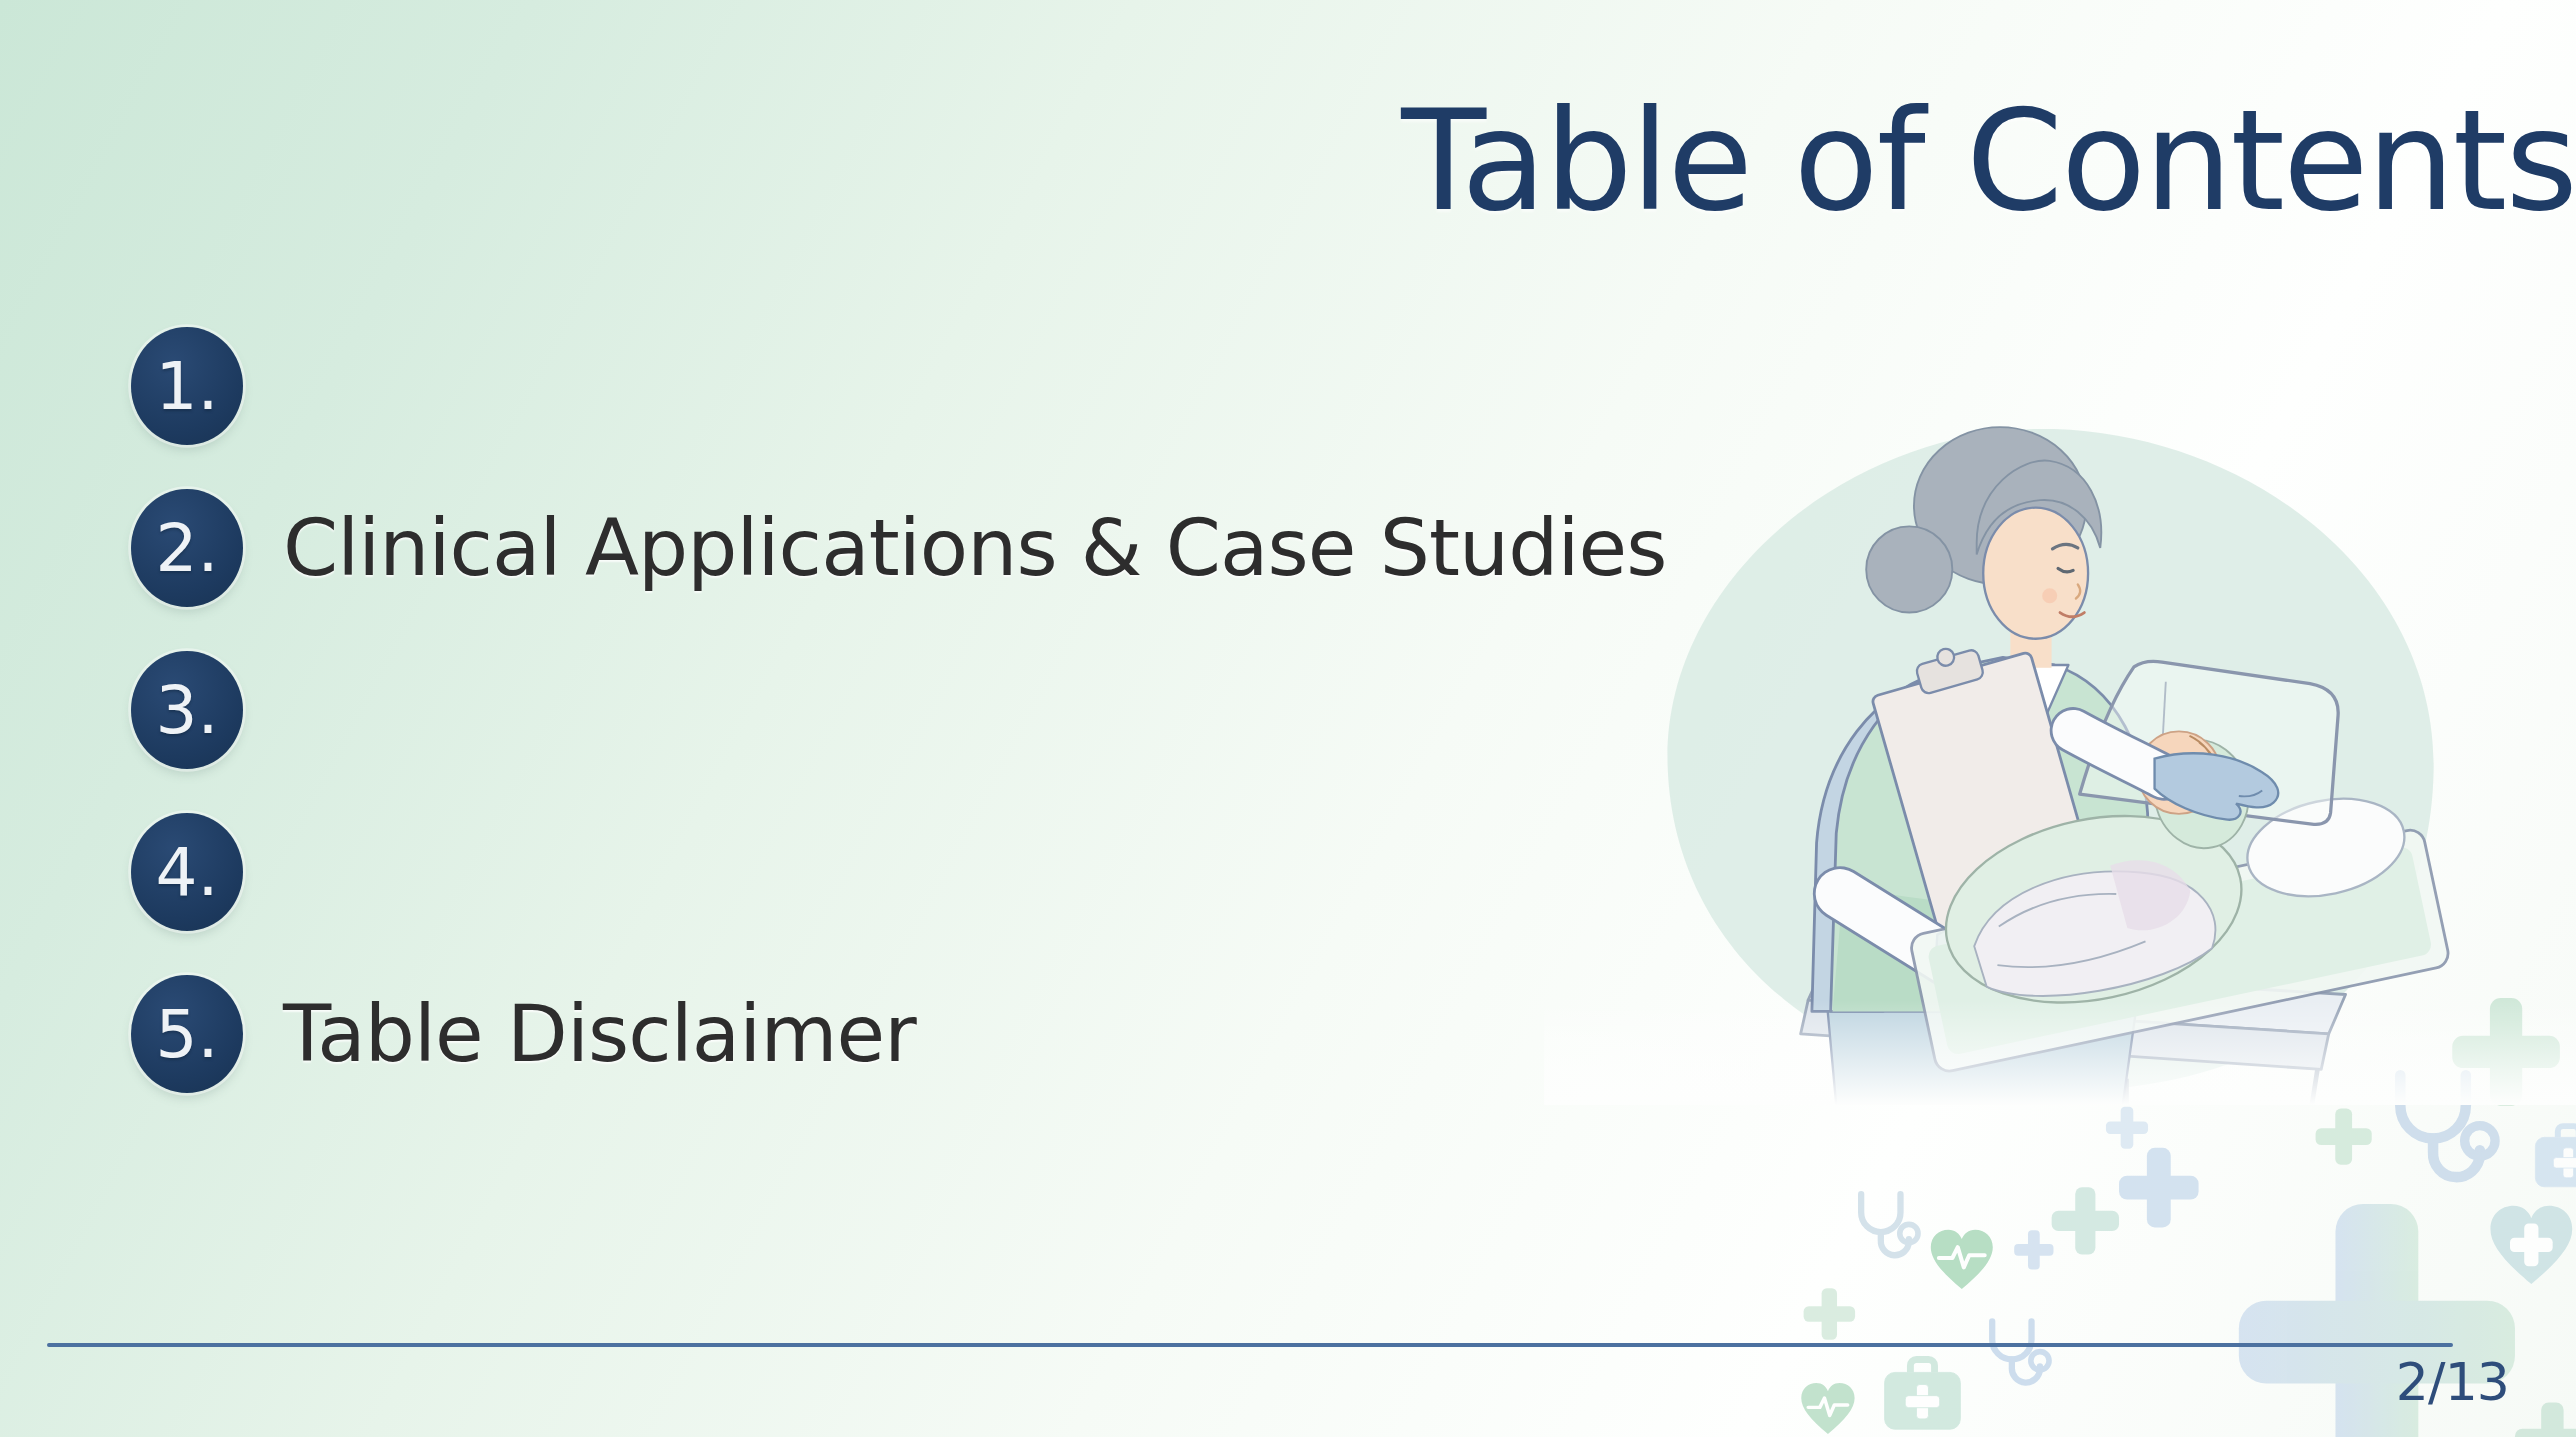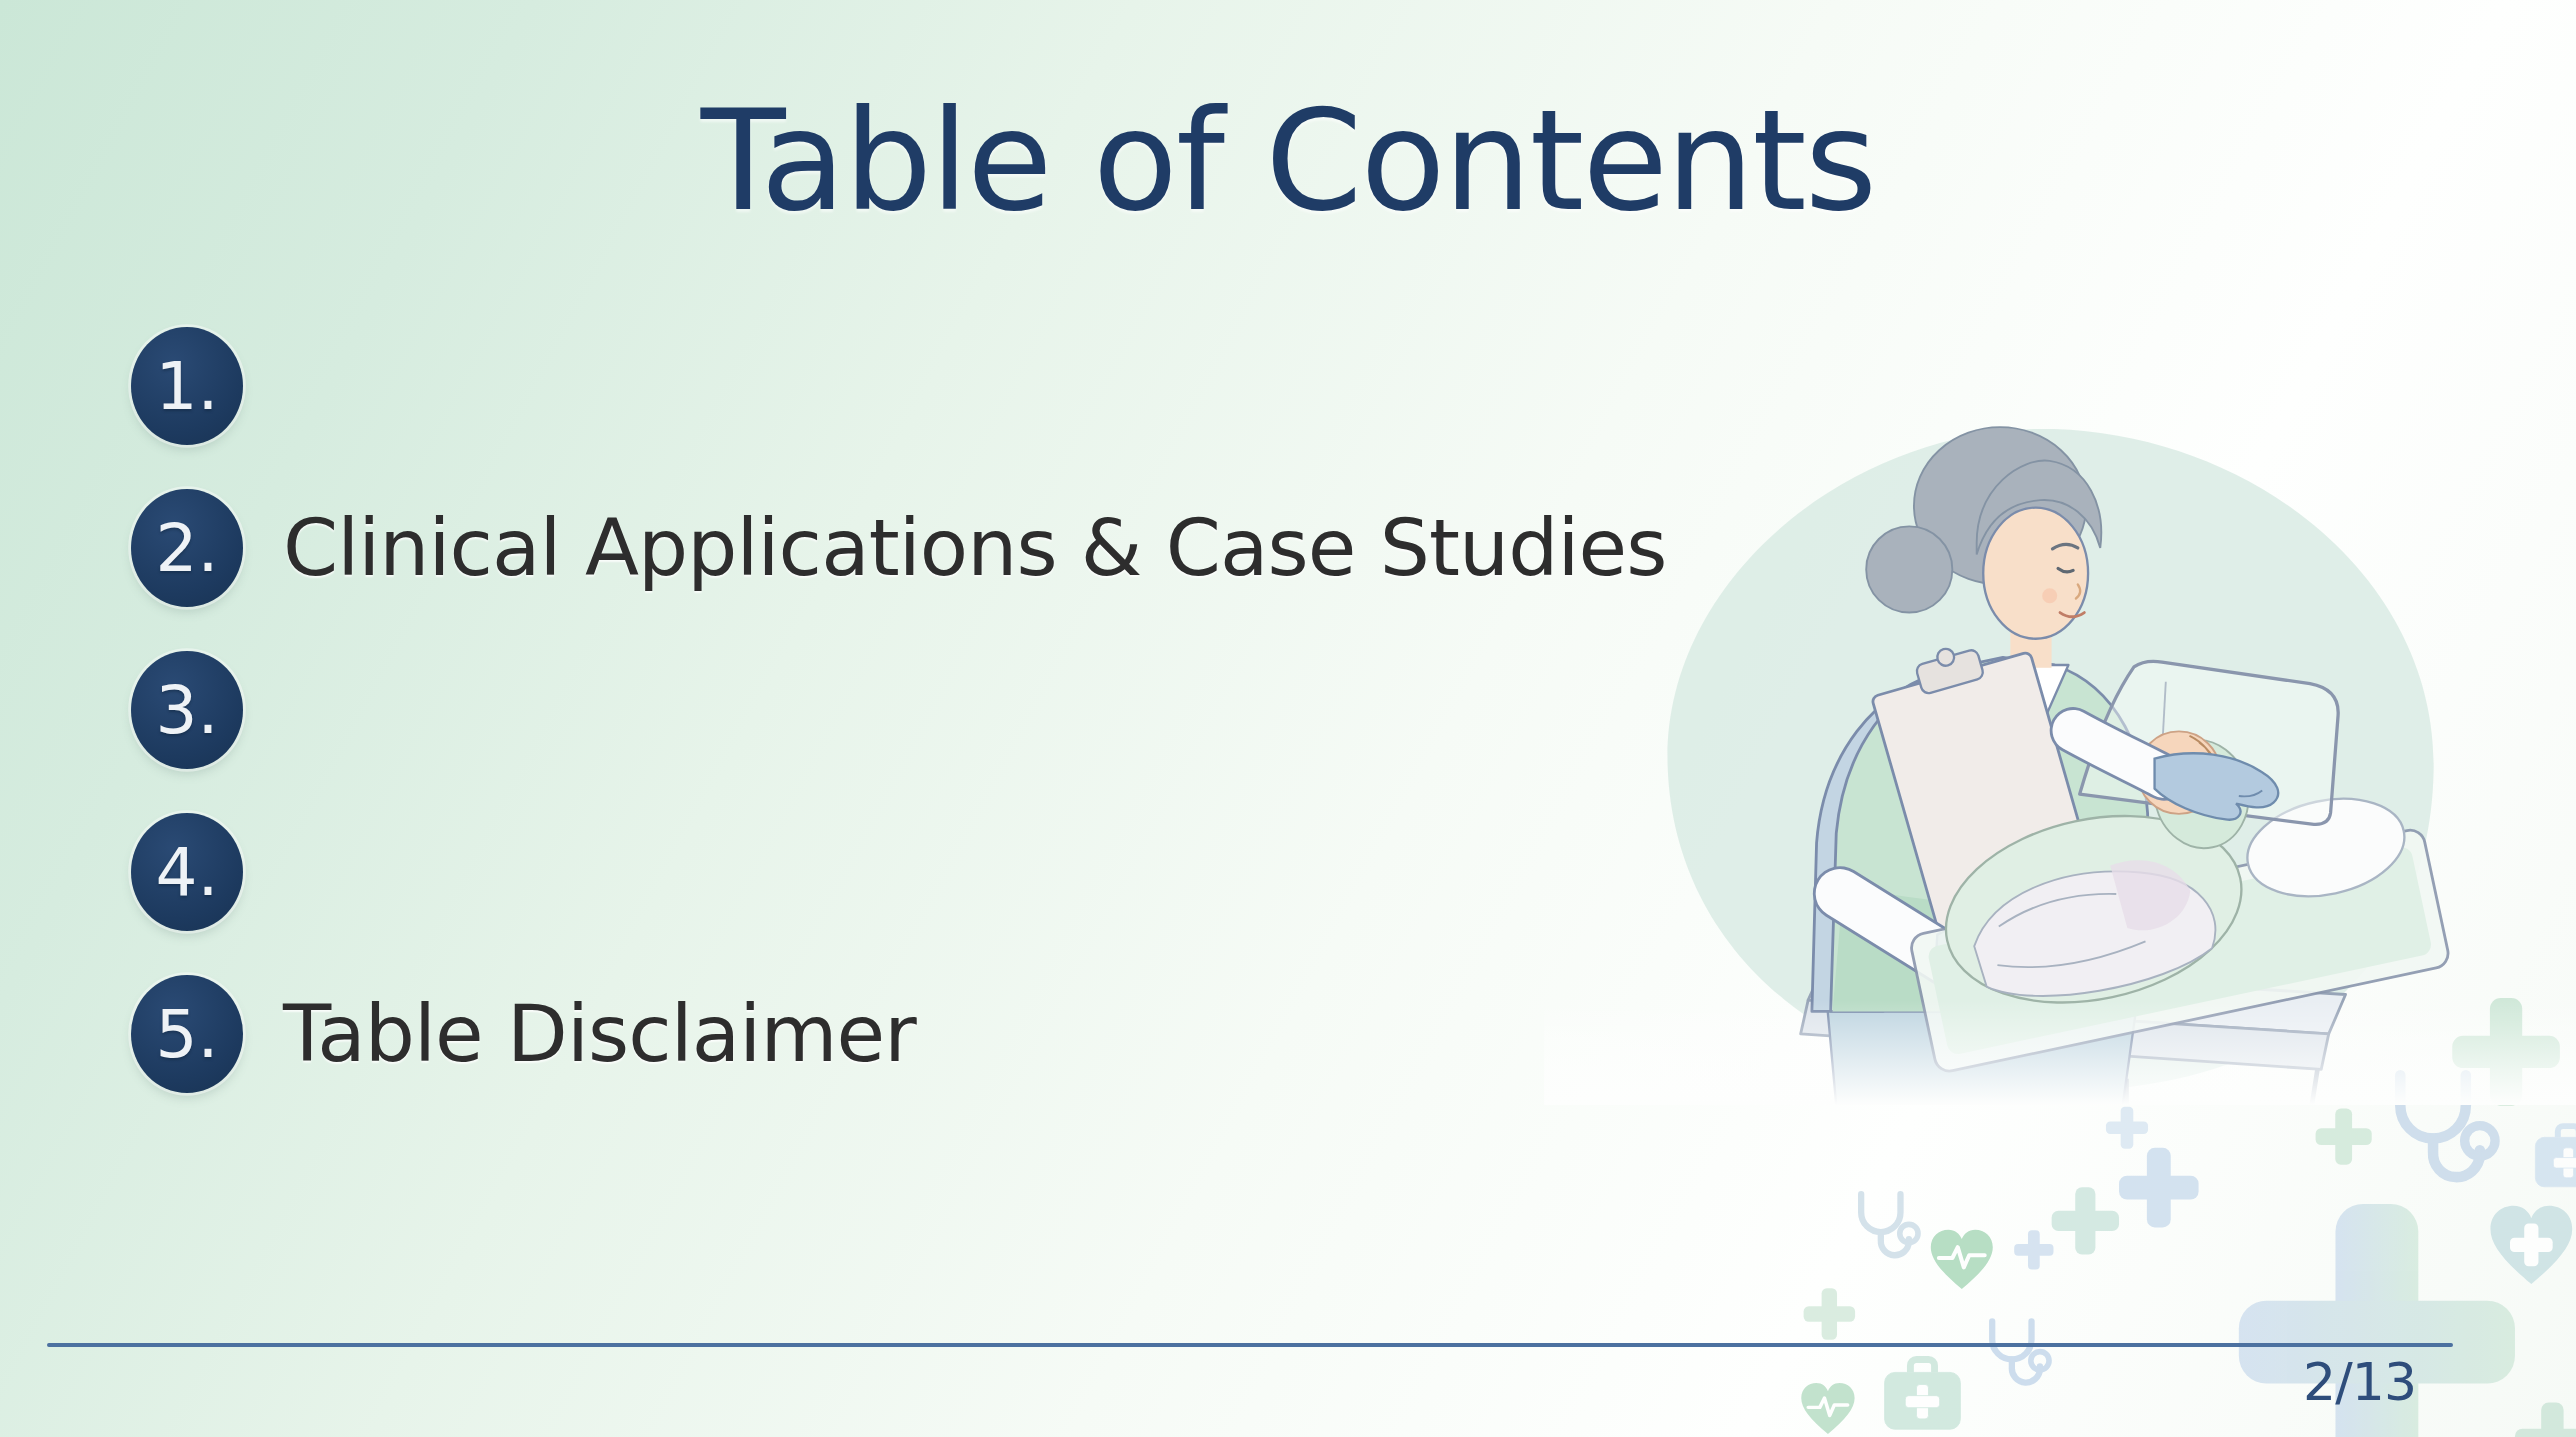--- a/index.html
+++ b/index.html
@@ -5,21 +5,21 @@
   html,body{margin:0;padding:0;}
   .slide{
     position:relative;
     width:2576px;height:1438px;
     overflow:hidden;
     background:linear-gradient(118deg,#cbe7d7 0%,#d6ecdf 16%,#e7f4ea 34%,#f6fbf6 55%,#fefffe 75%,#f6faf6 100%);
     font-family:"DejaVu Sans","Liberation Sans",sans-serif;
   }
   .title{
     position:absolute;top:80px;left:0;width:100%;
-    margin:0;text-align:center;
+    margin:0;text-align:right;
     font-size:139px;font-weight:500;letter-spacing:-1.9px;
     color:#1f3c66;
     text-shadow:0 2.8px 2.8px rgba(255,255,255,0.55);
   }
   .toc{position:absolute;left:131px;top:327px;}
   .toc-row{display:flex;align-items:center;gap:40px;height:118px;margin-bottom:44px;}
   .badge{
     flex:0 0 auto;width:112px;height:118px;border-radius:50%;
     background:radial-gradient(circle at 38% 30%,#2a4a74 0%,#1d3a5f 65%,#183252 100%);
     box-shadow:0 0 0 2.8px rgba(255,255,255,0.45),0 5.6px 9.4px rgba(110,140,130,0.25);
@@ -33,21 +33,21 @@
     font-size:79px;letter-spacing:-0.9px;color:#2d2d2d;white-space:nowrap;
     text-shadow:0 1.9px 1.9px rgba(255,255,255,0.8);
   }
   .illustration{position:absolute;left:1544px;top:356px;width:1032px;height:749px;}
   .icon-pattern{position:absolute;left:1546px;top:970px;width:1030px;height:468px;}
   .footer-line{
     position:absolute;left:47px;top:1343px;width:2406px;height:3.7px;
     background:#4c71a0;border-radius:1.9px;
   }
   .page-number{
-    position:absolute;left:2303px;top:1352px;width:206px;text-align:left;
+    position:absolute;left:2303px;top:1352px;width:206px;text-align:right;
     font-size:52px;color:#2e4d7b;letter-spacing:-0.9px;
   }
 </style>
 </head>
 <body>
 
 <div class="slide">
 
   <svg class="icon-pattern" viewBox="0 0 1100 500" aria-hidden="true">
     <defs>

